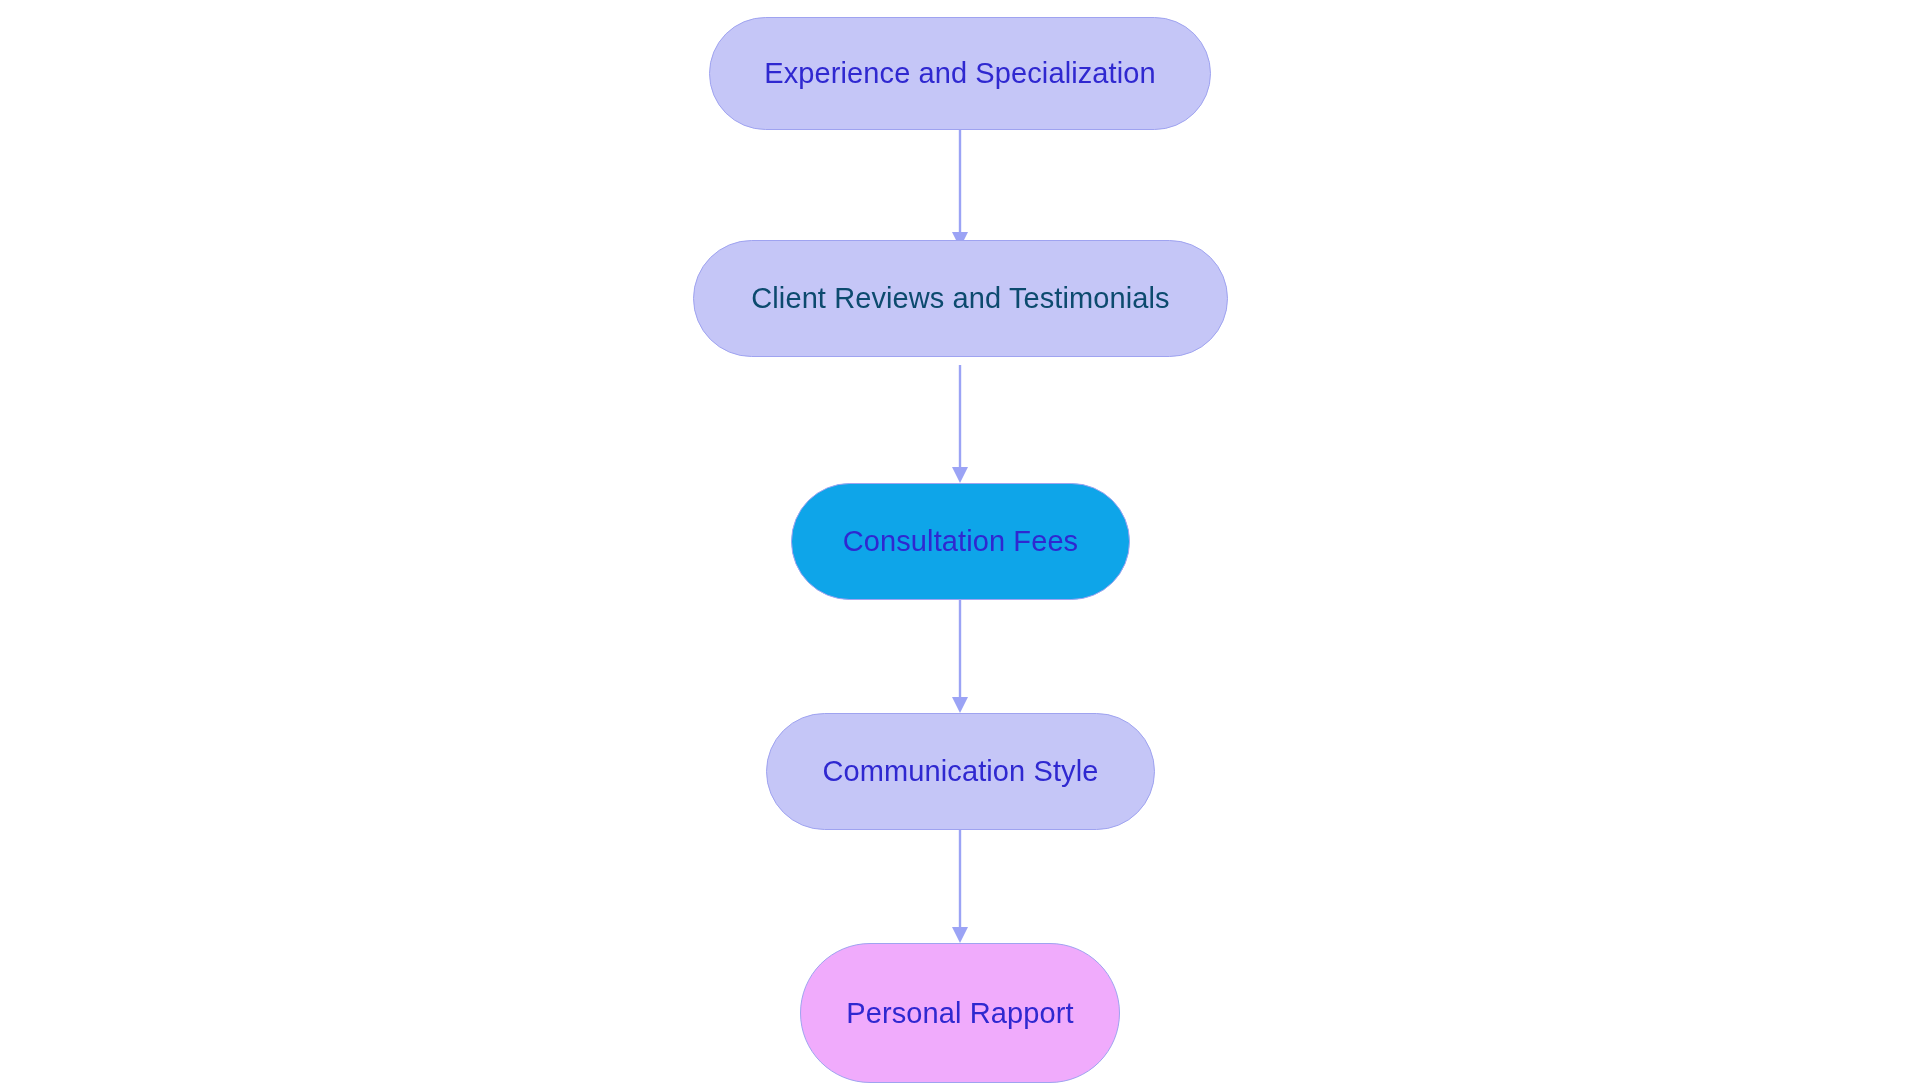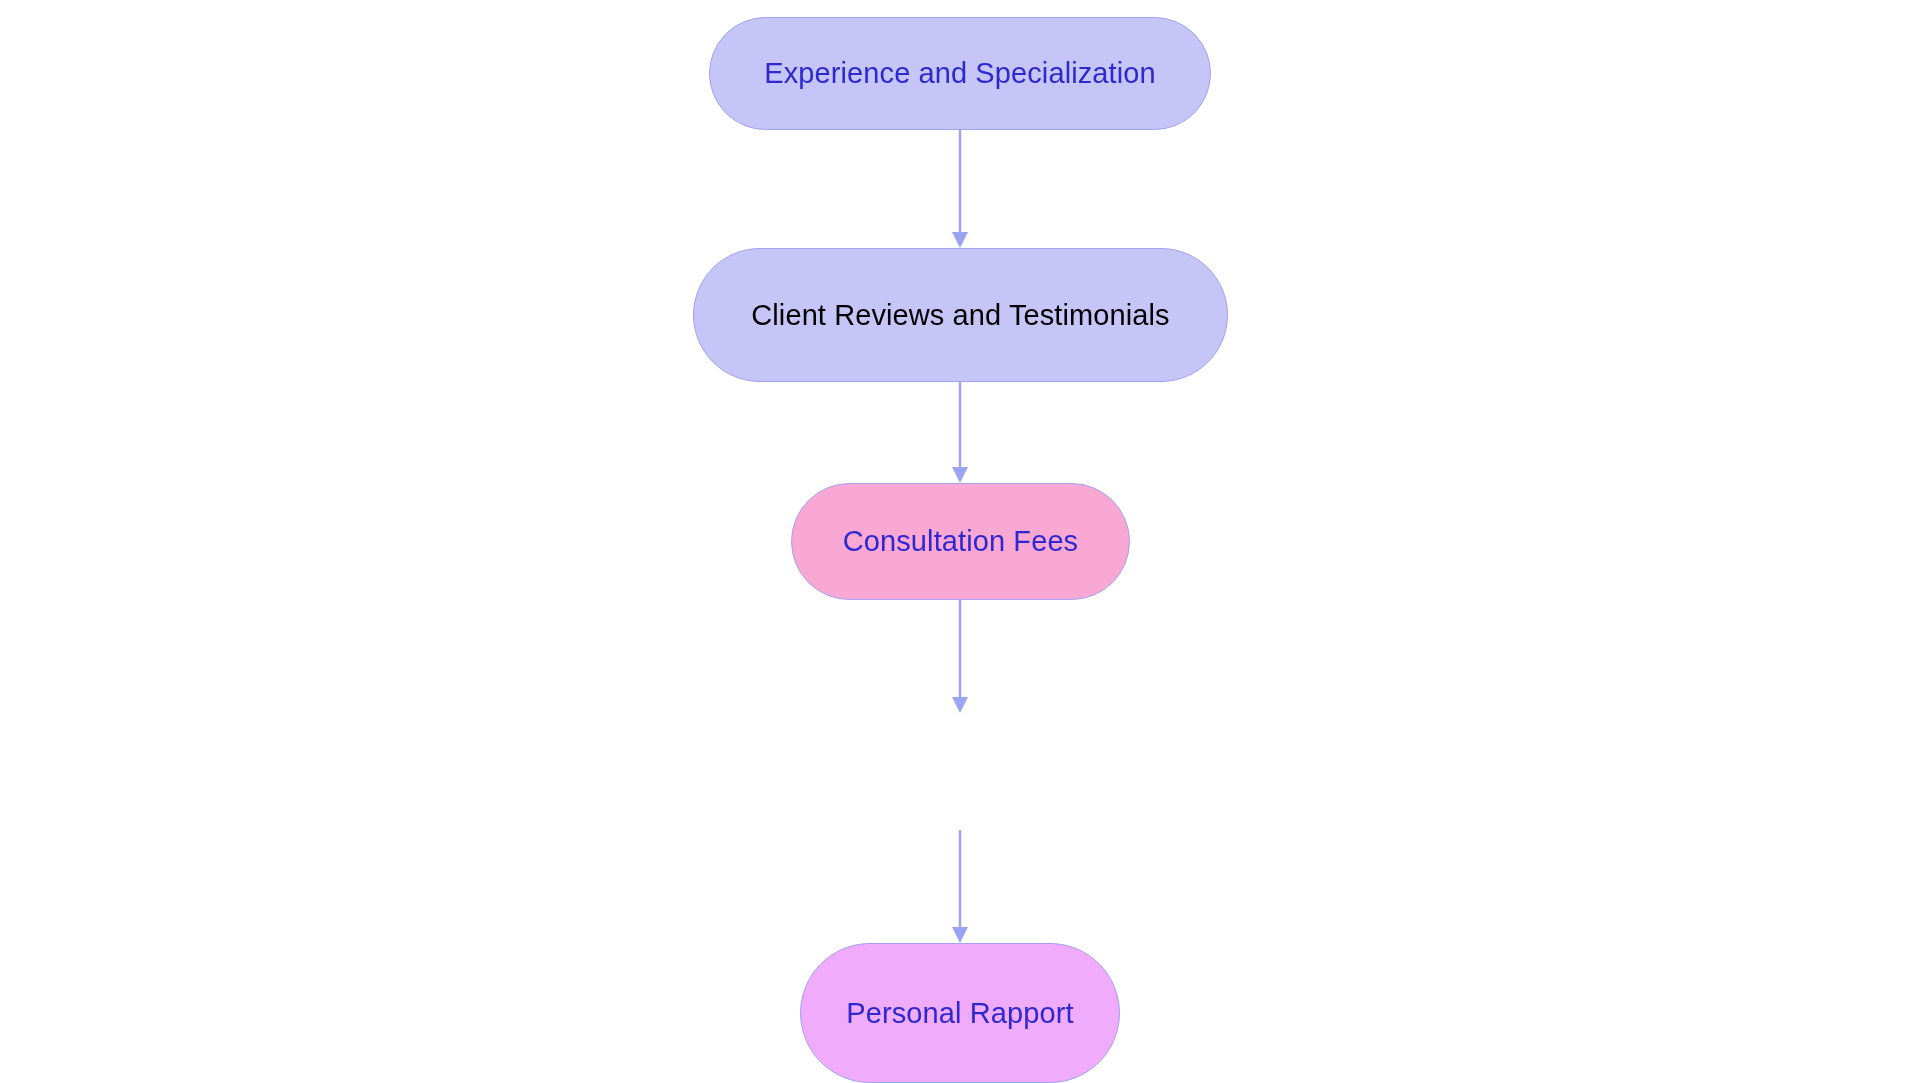--- a/index.html
+++ b/index.html
@@ -79,22 +79,25 @@
     </div>
     <div class="flow-connector" style="left: 950px; top: 830px; width: 20px; height: 113px;">
       <svg width="20" height="113" viewBox="0 0 20 113">
         <line x1="10" y1="0" x2="10" y2="97" stroke="#9ba3f5" stroke-width="2.4"></line>
         <polygon points="2,97 18,97 10,113" fill="#9ba3f5"></polygon>
       </svg>
     </div>
     <div class="flow-node" style="left: 709px; top: 17px; width: 502px; height: 113px; background: rgb(197, 198, 247); border-color: rgb(159, 163, 240); color: rgb(47, 40, 208);">
       <span class="node-label">Experience and Specialization</span>
     </div>
-    <div class="flow-node" style="left: 693px; top: 248px; width: 535px; height: 134px; background: rgb(197, 198, 247); border-color: rgb(159, 163, 240); color: #000000;">
+    <div class="flow-node" style="left: 693px; top: 240px; width: 535px; height: 117px; background: rgb(197, 198, 247); border-color: rgb(159, 163, 240); color: #0c4a6e;">
       <span class="node-label">Client Reviews and Testimonials</span>
     </div>
-    <div class="flow-node" style="left: 791px; top: 483px; width: 339px; height: 117px; background: #f9a8d4; border-color: rgb(159, 163, 240); color: rgb(47, 40, 208); align-items: center;">
+    <div class="flow-node" style="left: 791px; top: 483px; width: 339px; height: 117px; background: #0ea5e9; border-color: rgb(159, 163, 240); color: rgb(47, 40, 208); align-items: center;">
       <span class="node-label">Consultation Fees</span>
+    </div>
+    <div class="flow-node" style="left: 766px; top: 713px; width: 389px; height: 117px; background: rgb(197, 198, 247); border-color: rgb(159, 163, 240); color: rgb(47, 40, 208);">
+      <span class="node-label">Communication Style</span>
     </div>
     <div class="flow-node" style="left: 800px; top: 943px; width: 320px; height: 140px; background: #f0abfc; border-color: rgb(159, 163, 240); color: rgb(47, 40, 208);">
       <span class="node-label">Personal Rapport</span>
     </div>
   </div>
 
 </body></html>

